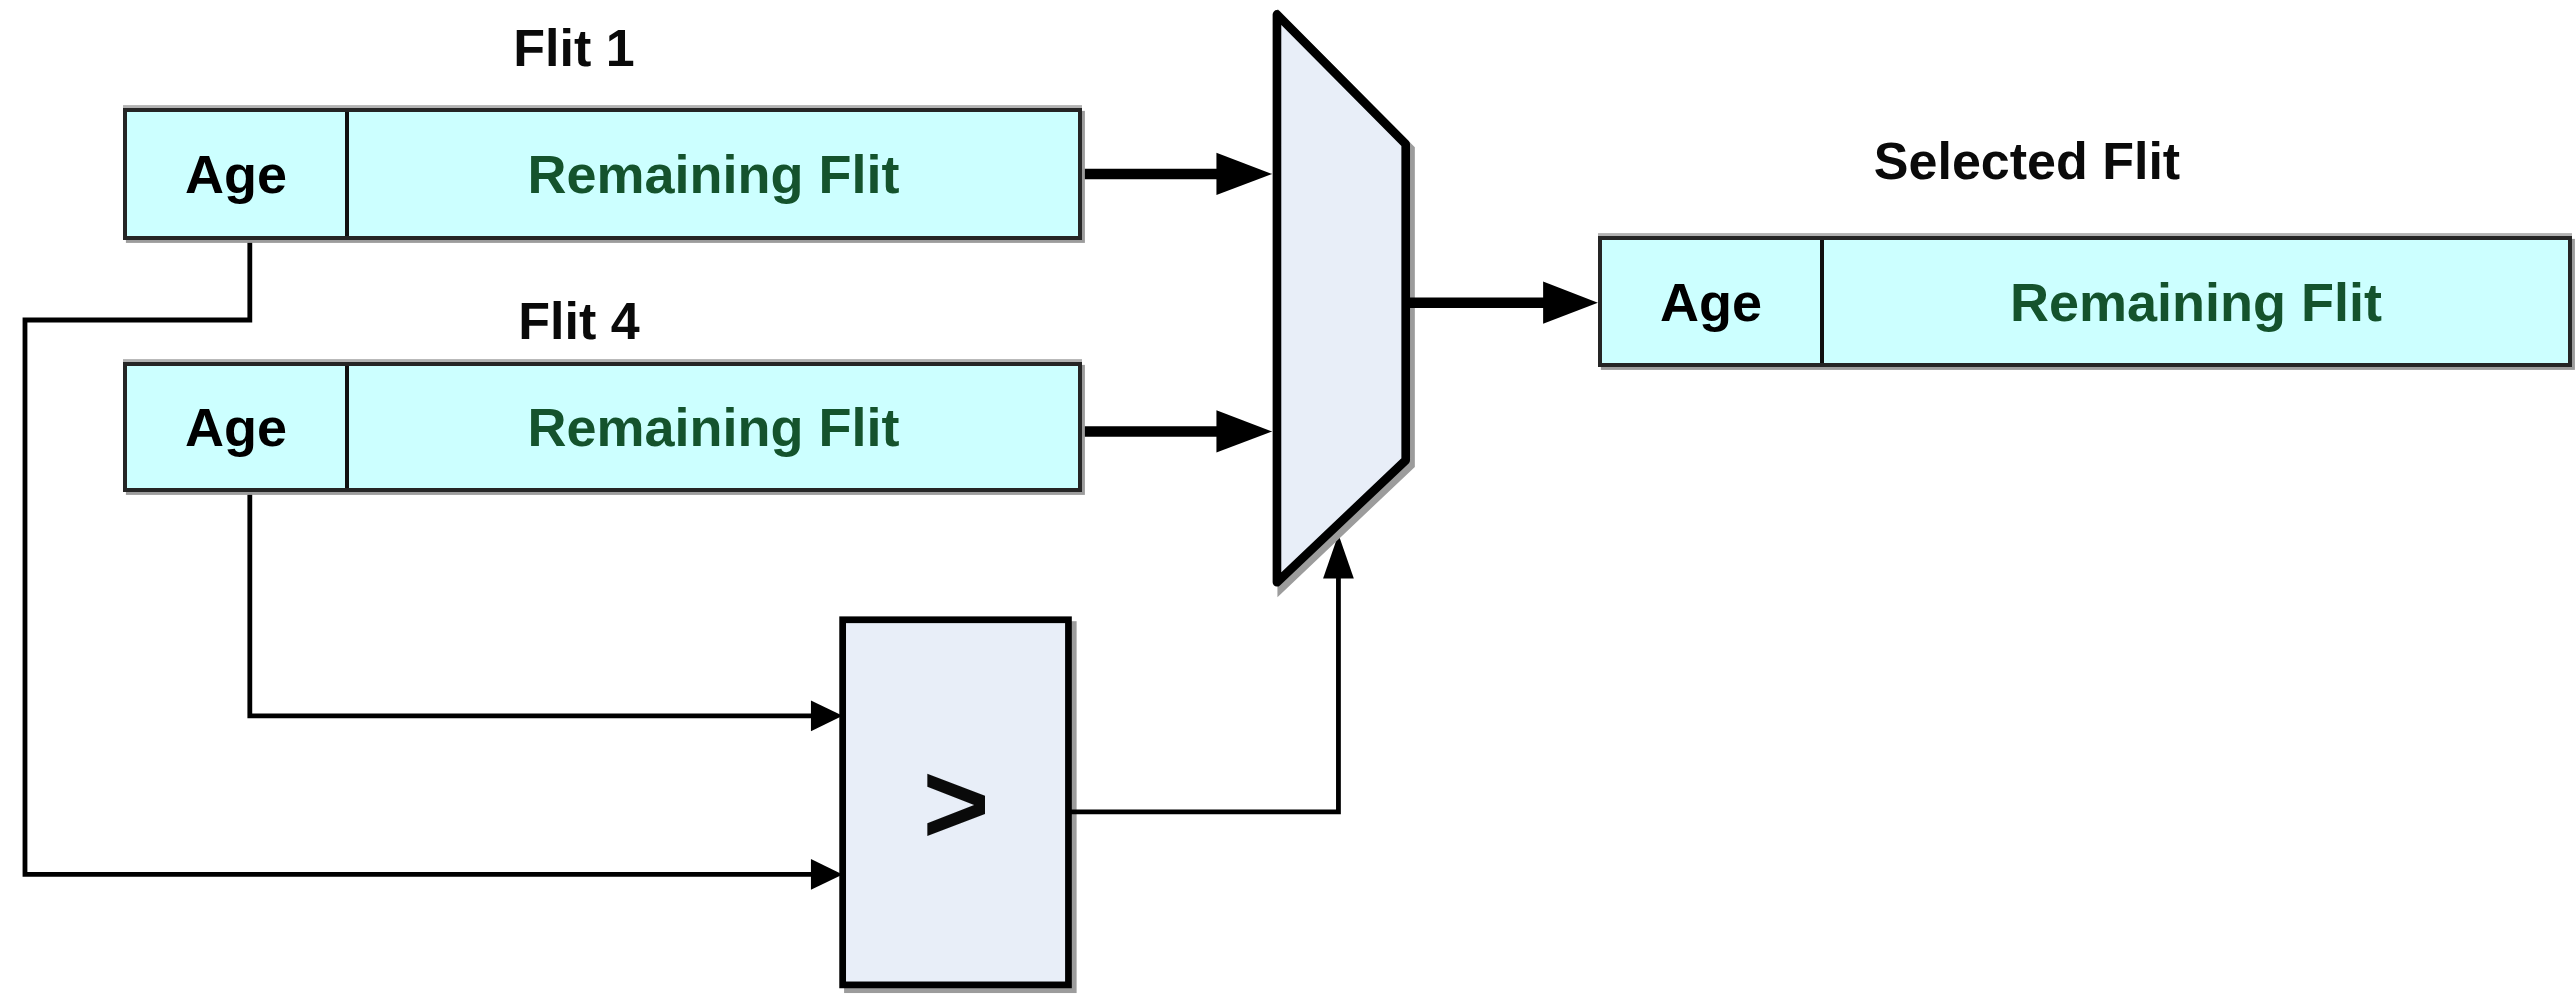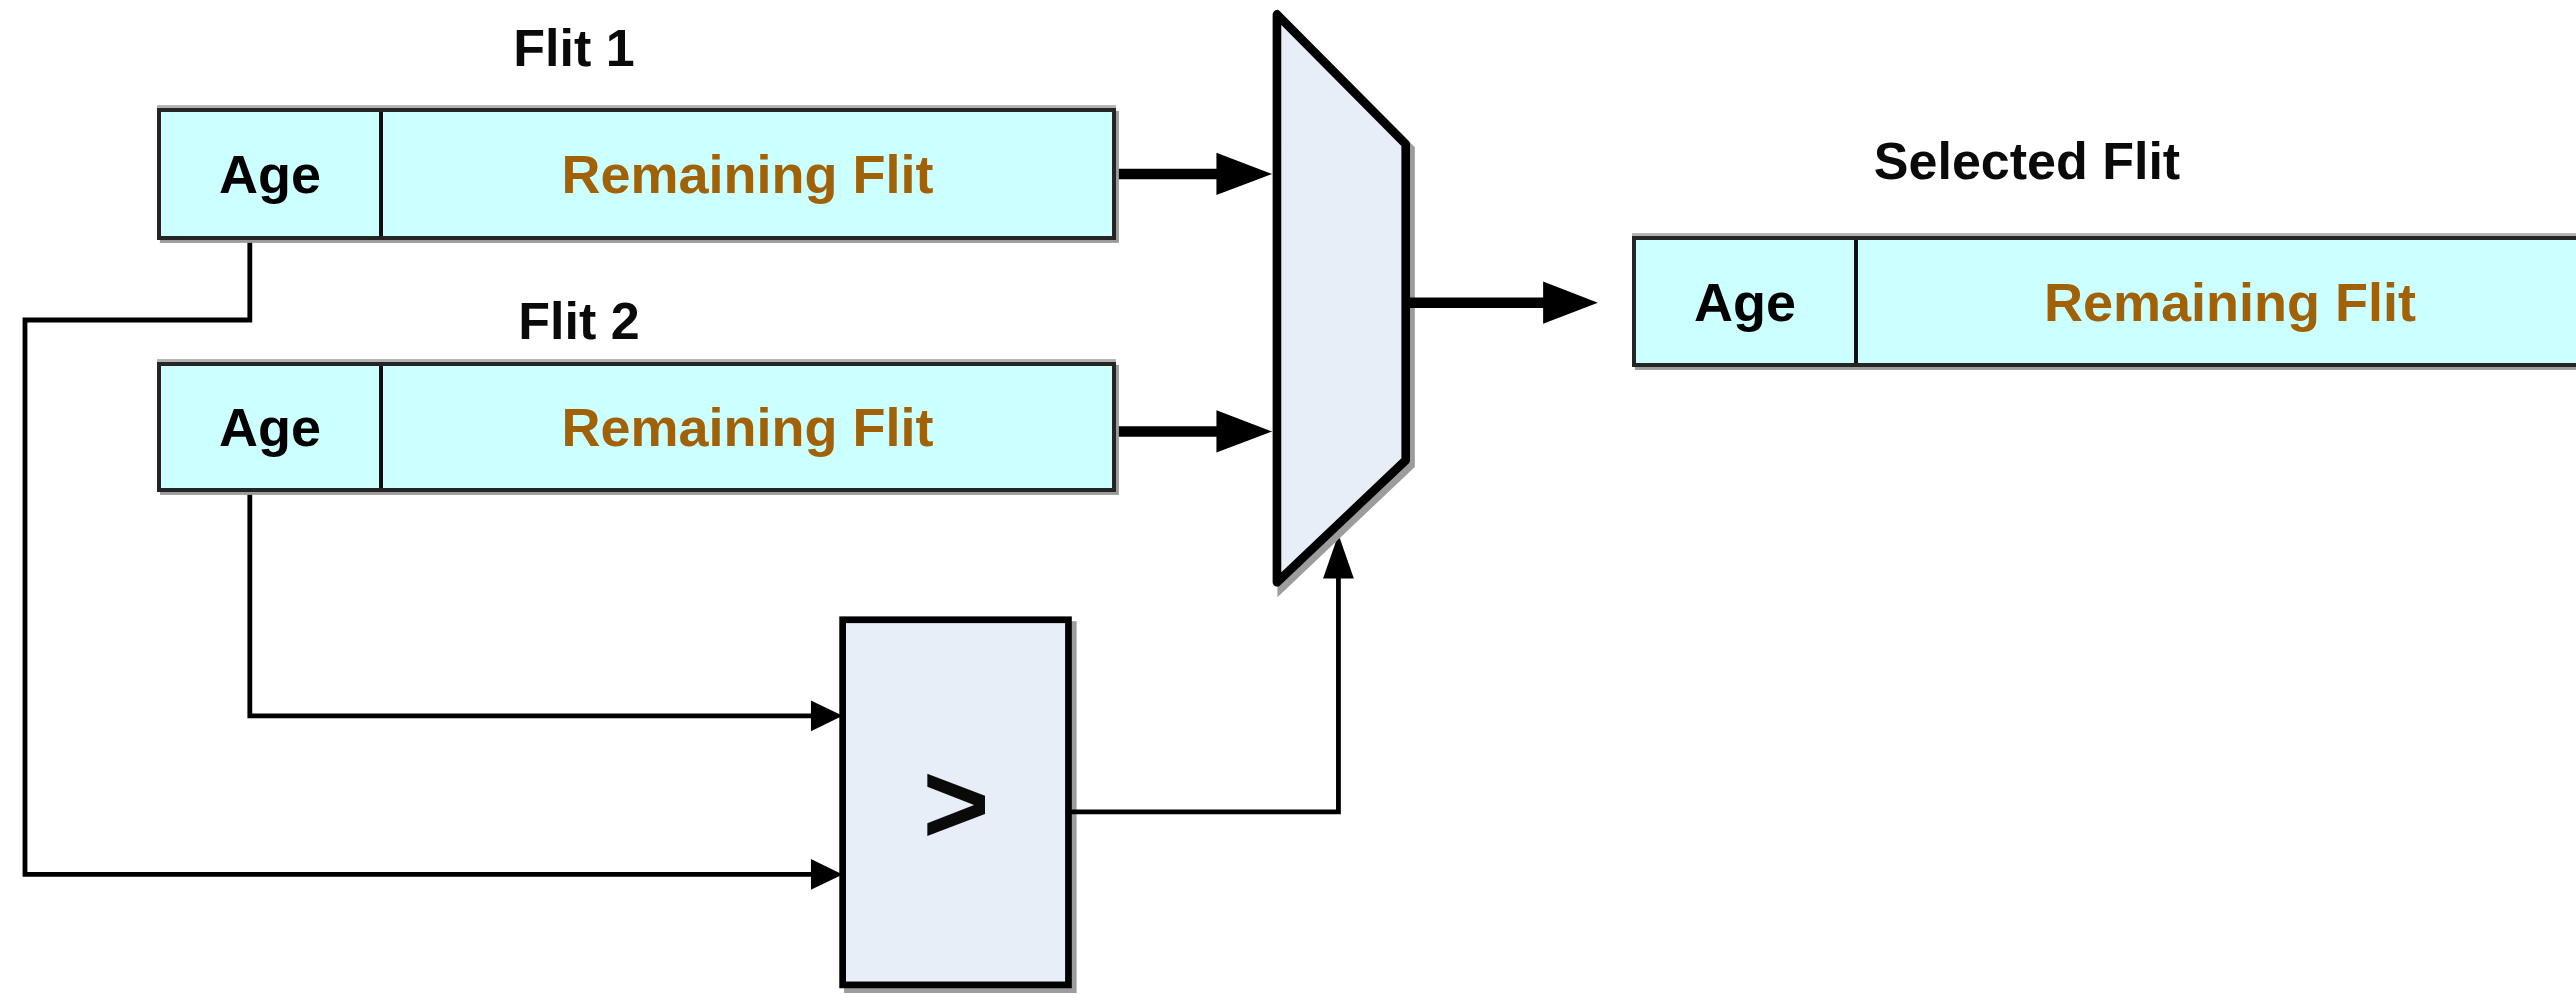--- a/index.html
+++ b/index.html
@@ -17,41 +17,40 @@
     width: 2576px; height: 1007px;
     z-index: 1;
   }
   .flit-box {
     position: absolute;
     display: flex;
     box-sizing: border-box;
     border: 4.8px solid #252525;
     box-shadow: 2.9px 2.9px 0 #9c9c9c, 0 -2.9px 0 #b2b2b2;
     z-index: 2;
-    margin-left: 34px;
   }
   .age-cell {
     width: 218px;
     flex: 0 0 218px;
     display: flex;
     align-items: center;
     justify-content: center;
     border-right: 4.8px solid #101010;
     font-weight: bold;
     font-size: 54px;
     color: #000000;
   }
   .rem-cell {
     flex: 1 1 auto;
     display: flex;
     align-items: center;
     justify-content: center;
     font-weight: bold;
     font-size: 54px;
-    color: #a16207;
+    color: #14532d;
   }
   .diagram-title {
     position: absolute;
     font-weight: bold;
     font-size: 52px;
     line-height: 58px;
     color: #0a0a0a;
     text-align: center;
     z-index: 2;
     white-space: nowrap;
@@ -117,21 +116,21 @@
       <polygon points="1266,427 1266,471 1324,449" fill="#000000"></polygon>
     </g>
 
     <g>
       <line x1="1466" y1="315" x2="1608" y2="315" stroke="#000000" stroke-width="11"></line>
       <polygon points="1606,293 1606,337 1663,315" fill="#000000"></polygon>
     </g>
   </svg>
 
   <div class="diagram-title flit1-title">Flit 1</div>
-  <div class="diagram-title flit2-title">Flit 2</div>
+  <div class="diagram-title flit2-title">Flit 4</div>
   <div class="diagram-title selected-title">Selected Flit</div>
 
   <div class="flit-box flit1-box" style="background: rgb(204, 255, 255);">
     <div class="age-cell">Age</div>
     <div class="rem-cell">Remaining Flit</div>
   </div>
 
   <div class="flit-box flit2-box" style="background: rgb(204, 255, 255);">
     <div class="age-cell">Age</div>
     <div class="rem-cell">Remaining Flit</div>

